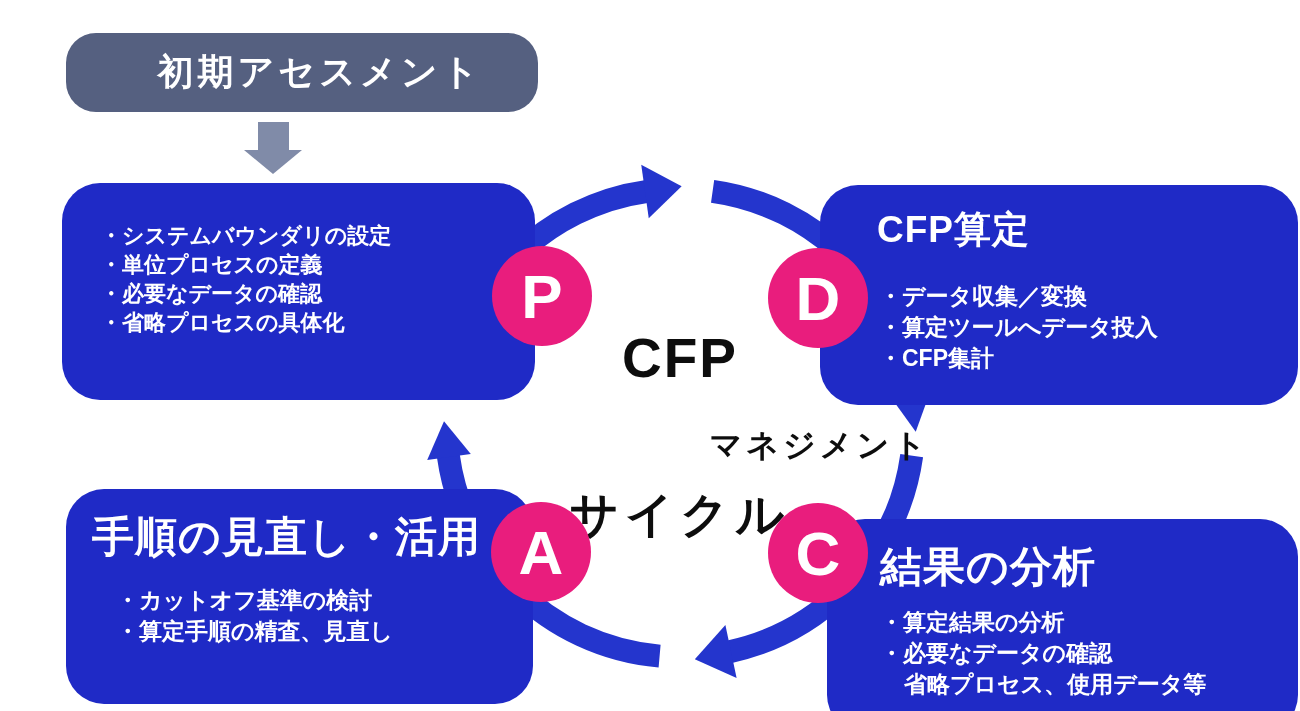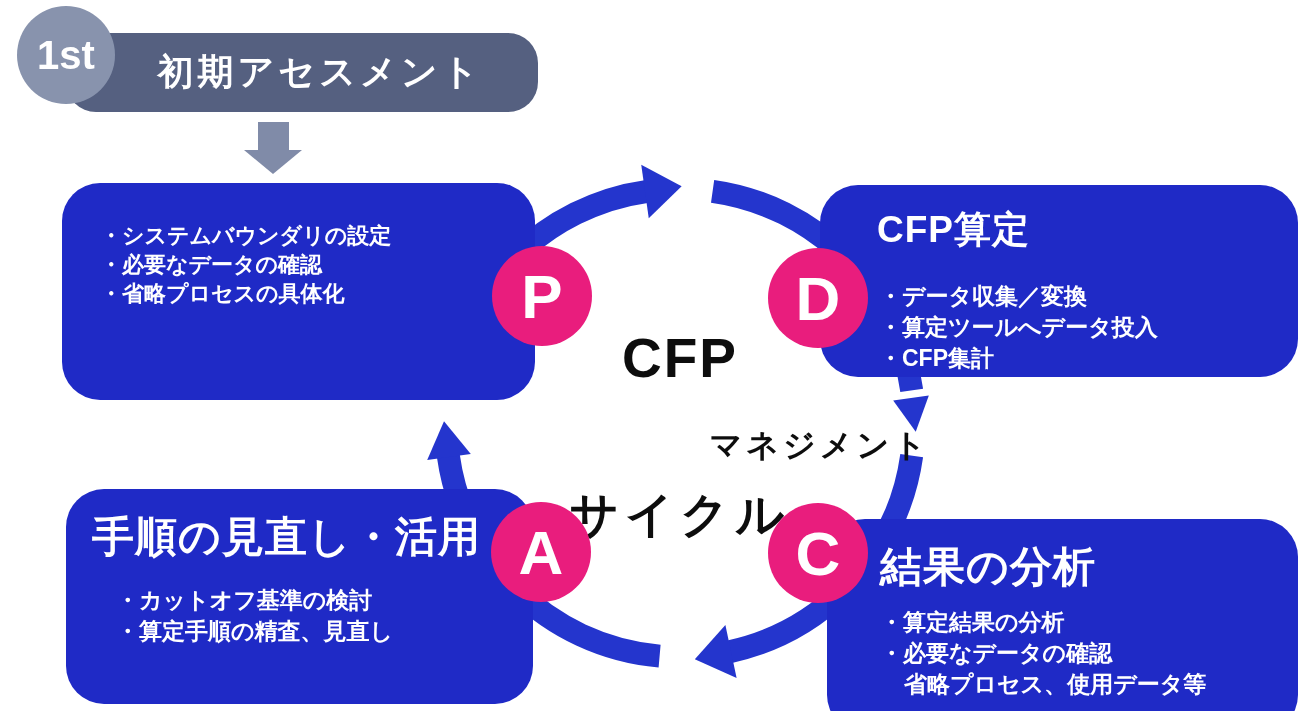--- a/index.html
+++ b/index.html
@@ -8,21 +8,21 @@
     background:var(--background,#ffffff);
     font-family:"Liberation Sans","DejaVu Sans",sans-serif;
   }
   
   .ring{position:absolute;left:0;top:0;width:1300px;height:711px;z-index:1;}
   .ring-arc{fill:none;stroke:var(--ring_blue,#2435cd);stroke-width:23;}
   .ring-head{fill:var(--ring_blue,#2435cd);}
   
   .pbox{position:absolute;background:var(--box_blue,#1f2ac6);border-radius:38px;color:var(--text_white,#fff);z-index:2;box-sizing:border-box;}
   .box-tl{left:62px;top:183px;width:473px;height:217px;padding:16px 0 0 30px;}
-  .box-tr{left:820px;top:185px;width:478px;height:192px;padding:20px 0 0 57px;}
+  .box-tr{left:820px;top:185px;width:478px;height:220px;padding:20px 0 0 57px;}
   .box-bl{left:66px;top:489px;width:467px;height:215px;padding:20px 0 0 26px;}
   .box-br{left:827px;top:491px;width:471px;height:214px;padding:20px 0 0 53px;margin-top:28px;}
   .title-bold{font-size:37px;font-weight:800;letter-spacing:1px;}
   .title-med{font-size:42px;font-weight:600;letter-spacing:1px;}
   .bullets{font-weight:700;}
   .box-tl .bullets{margin-top:22px;padding-left:8px;font-size:22px;line-height:29px;}
   .box-tr .bullets{margin-top:26px;padding-left:2px;font-size:23px;line-height:31px;}
   .box-bl .bullets{margin-top:20px;padding-left:24px;font-size:23px;line-height:31px;}
   .box-br .bullets{margin-top:12px;padding-left:0;font-size:23px;line-height:31px;}
   .sub-note{padding-left:24px;}
@@ -73,31 +73,29 @@
     <polygon class="ring-head" points="0,-27 0,27 37,0" transform="translate(731,651.5) rotate(168)"></polygon>
     <path class="ring-arc" d="M 659.6 656.1 A 234 234 0 0 1 514.5 588.5"></path>
     <path class="ring-arc" d="M 500.7 573.5 A 234 234 0 0 1 448.3 455.6"></path>
     <polygon class="ring-head" points="0,-22 0,22 36,0" transform="translate(449,457) rotate(-98)"></polygon>
     <path class="ring-arc" d="M 448.3 390.4 A 234 234 0 0 1 500.7 272.5"></path>
   </svg>
 
   <div class="first-bar">
     <span>初期アセスメント</span>
   </div>
-  <div class="first-badge">
-    <span>1st</span>
-  </div>
   <div class="down-arrow">
     <div class="stem"></div>
     <div class="head"></div>
   </div>
 
   <div class="pbox box-tl">
     <div class="bullets">
       <div>・システムバウンダリの設定</div>
+      <div>・単位プロセスの定義</div>
       <div>・必要なデータの確認</div>
       <div>・省略プロセスの具体化</div>
     </div>
   </div>
 
   <div class="pbox box-tr">
     <div class="title-bold">CFP算定</div>
     <div class="bullets">
       <div>・データ収集／変換</div>
       <div>・算定ツールへデータ投入</div>

